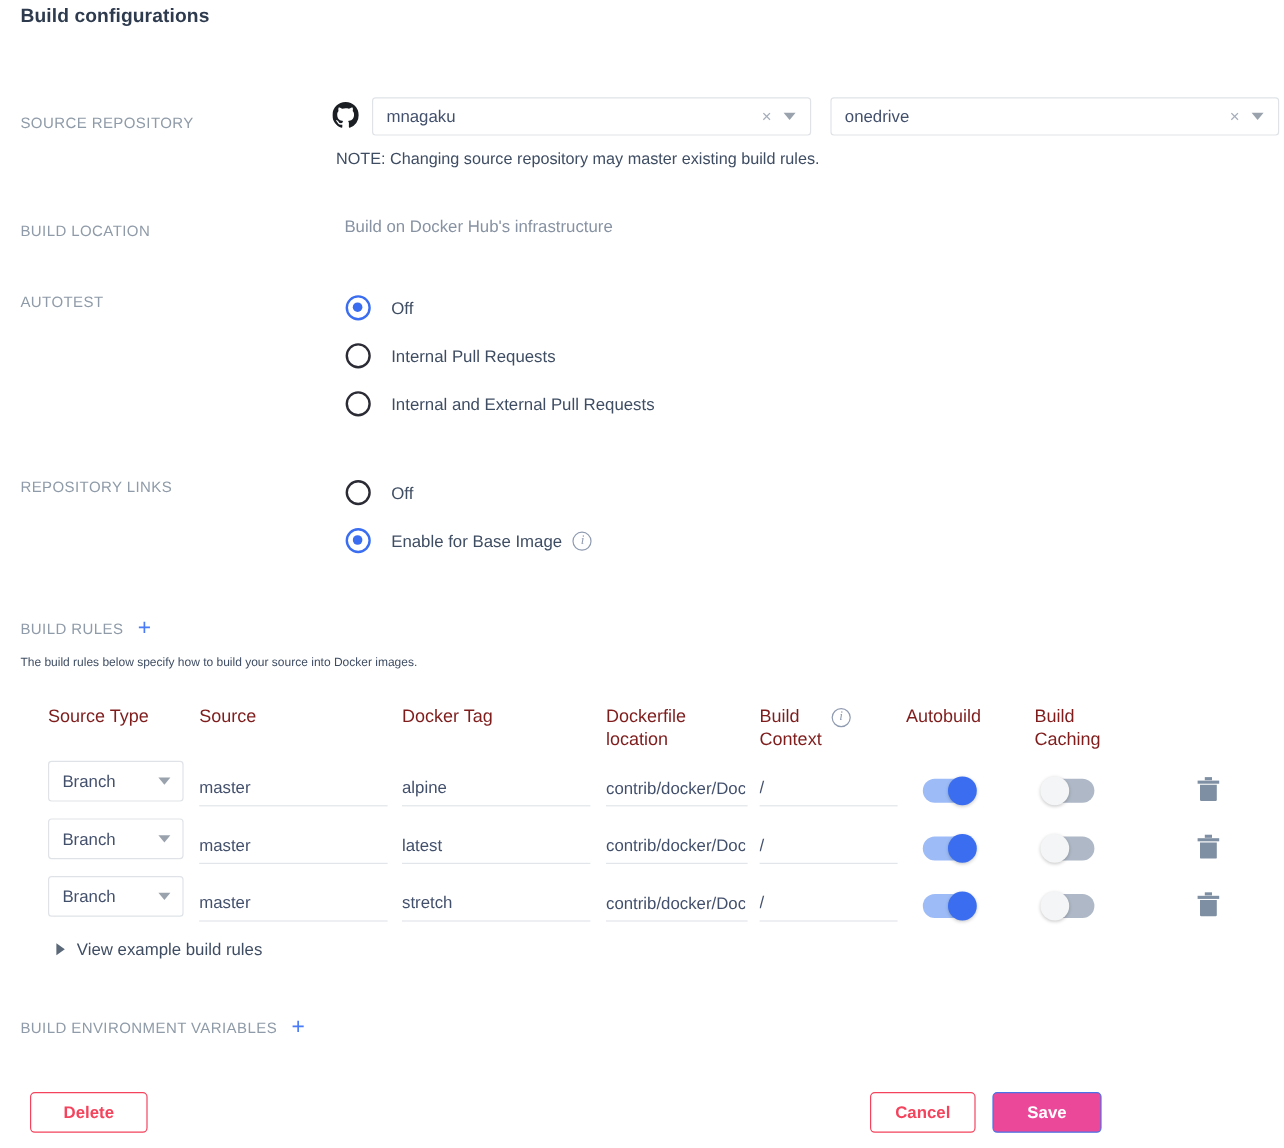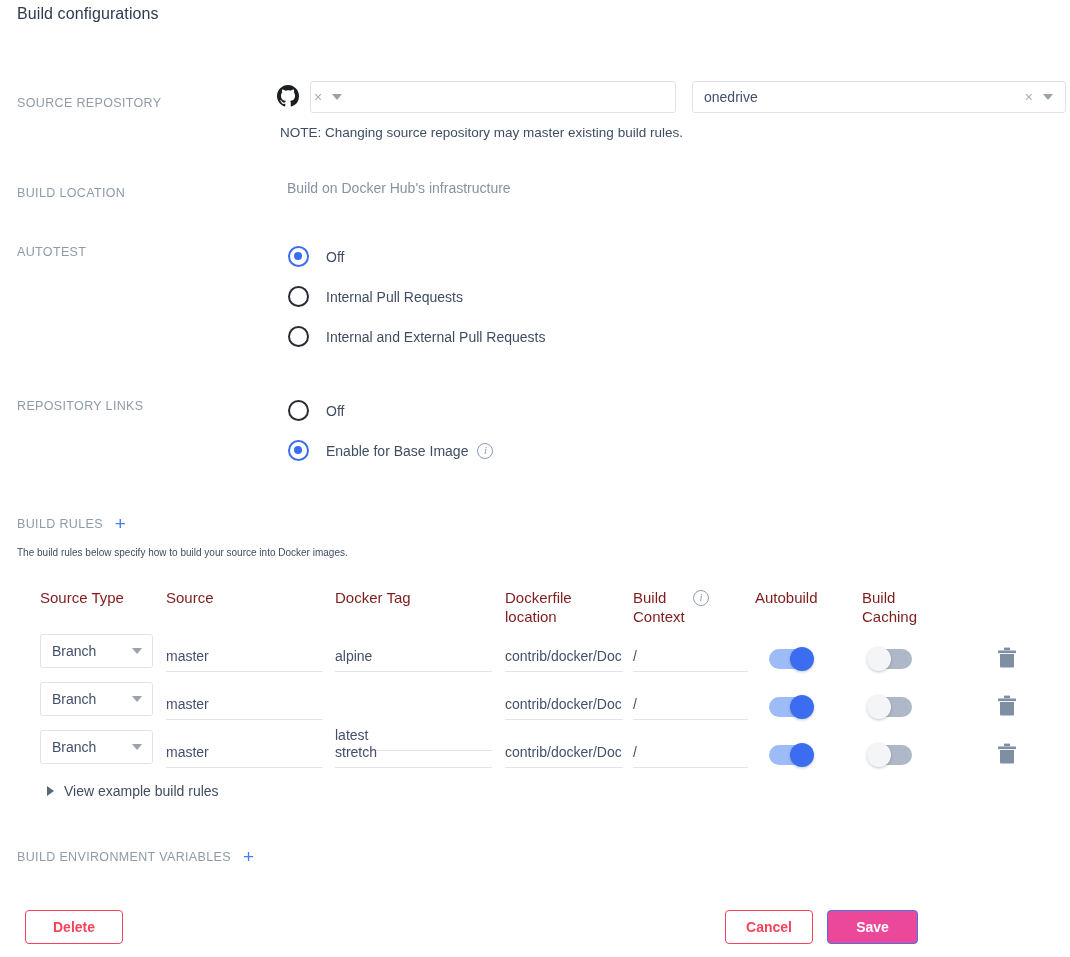--- a/index.html
+++ b/index.html
@@ -9,21 +9,21 @@
     background: #ffffff;
     font-family: "Liberation Sans", sans-serif;
     color: #2e3b4e;
     overflow: hidden;
   }
   .page { position: relative; width: 1070px; height: 957px; }
 
   
   .page-title {
     position: absolute; left: 17px; top: 5px;
-    font-size: 16px; font-weight: normal; color: #2e3b4e;
+    font-size: 16px; font-weight: bold; color: #2e3b4e;
     letter-spacing: .1px;
   }
 
   
   .field-label {
     position: absolute; left: 17px;
     font-size: 12.5px; color: #8f9ba8;
     letter-spacing: .35px;
     text-transform: uppercase;
     font-weight: normal;
@@ -192,20 +192,21 @@
         0-.19-.01-.82-.01-1.49-2.01.37-2.53-.49-2.69-.94-.09-.23-.48-.94-.82-1.13-.28-.15-.68-.52-.01-.53.63-.01
         1.08.58 1.23.82.72 1.21 1.87.87 2.33.66.07-.52.28-.87.51-1.07-1.78-.2-3.64-.89-3.64-3.95
         0-.87.31-1.59.82-2.15-.08-.2-.36-1.02.08-2.12 0 0 .67-.21 2.2.82a7.42 7.42 0 0 1 2-.27c.68 0
         1.36.09 2 .27 1.53-1.04 2.2-.82 2.2-.82.44 1.1.16 1.92.08 2.12.51.56.82 1.27.82 2.15 0 3.07-1.87
         3.75-3.65 3.95.29.25.54.73.54 1.48 0 1.07-.01 1.93-.01 2.2 0 .21.15.46.55.38A8.013 8.013 0 0 0 16
         8c0-4.42-3.58-8-8-8z"></path>
     </svg>
   </span>
 
   <div class="select-box" id="repo-owner-select">
+    <span class="sel-value">mnagaku</span>
     <span class="sel-clear">×</span>
     <span class="sel-caret"></span>
   </div>
 
   <div class="select-box" id="repo-name-select">
     <span class="sel-value">onedrive</span>
     <span class="sel-clear">×</span>
     <span class="sel-caret"></span>
   </div>
 
@@ -280,21 +281,21 @@
         </svg>
       </div>
     </div>
 
     <div class="rule-row" style="top:94px">
       <div class="branch-select" style="left:0px; top:0px">
         <span class="bs-text">Branch</span>
         <span class="sel-caret"></span>
       </div>
       <input class="uline-input" style="left: 126px; top: 10px; width: 157px;" value="master">
-      <input class="uline-input" style="left: 295px; top: 10px; width: 157px; margin-top: 31px;" value="latest">
+      <input class="uline-input" style="left: 295px; top: 10px; width: 157px;" value="latest">
       <input class="uline-input" style="left: 465px; top: 10px; width: 118px;" value="contrib/docker/Dockerfile">
       <input class="uline-input" style="left: 593px; top: 10px; width: 115px;" value="/">
       <div class="toggle on" style="left:729px; top:15px">
         <span class="knob"></span>
       </div>
       <div class="toggle off" style="left:828px; top:15px">
         <span class="knob"></span>
       </div>
       <div class="trash-btn" style="left:956px; top:12px">
         <svg width="22" height="24" viewBox="0 0 22 24">

